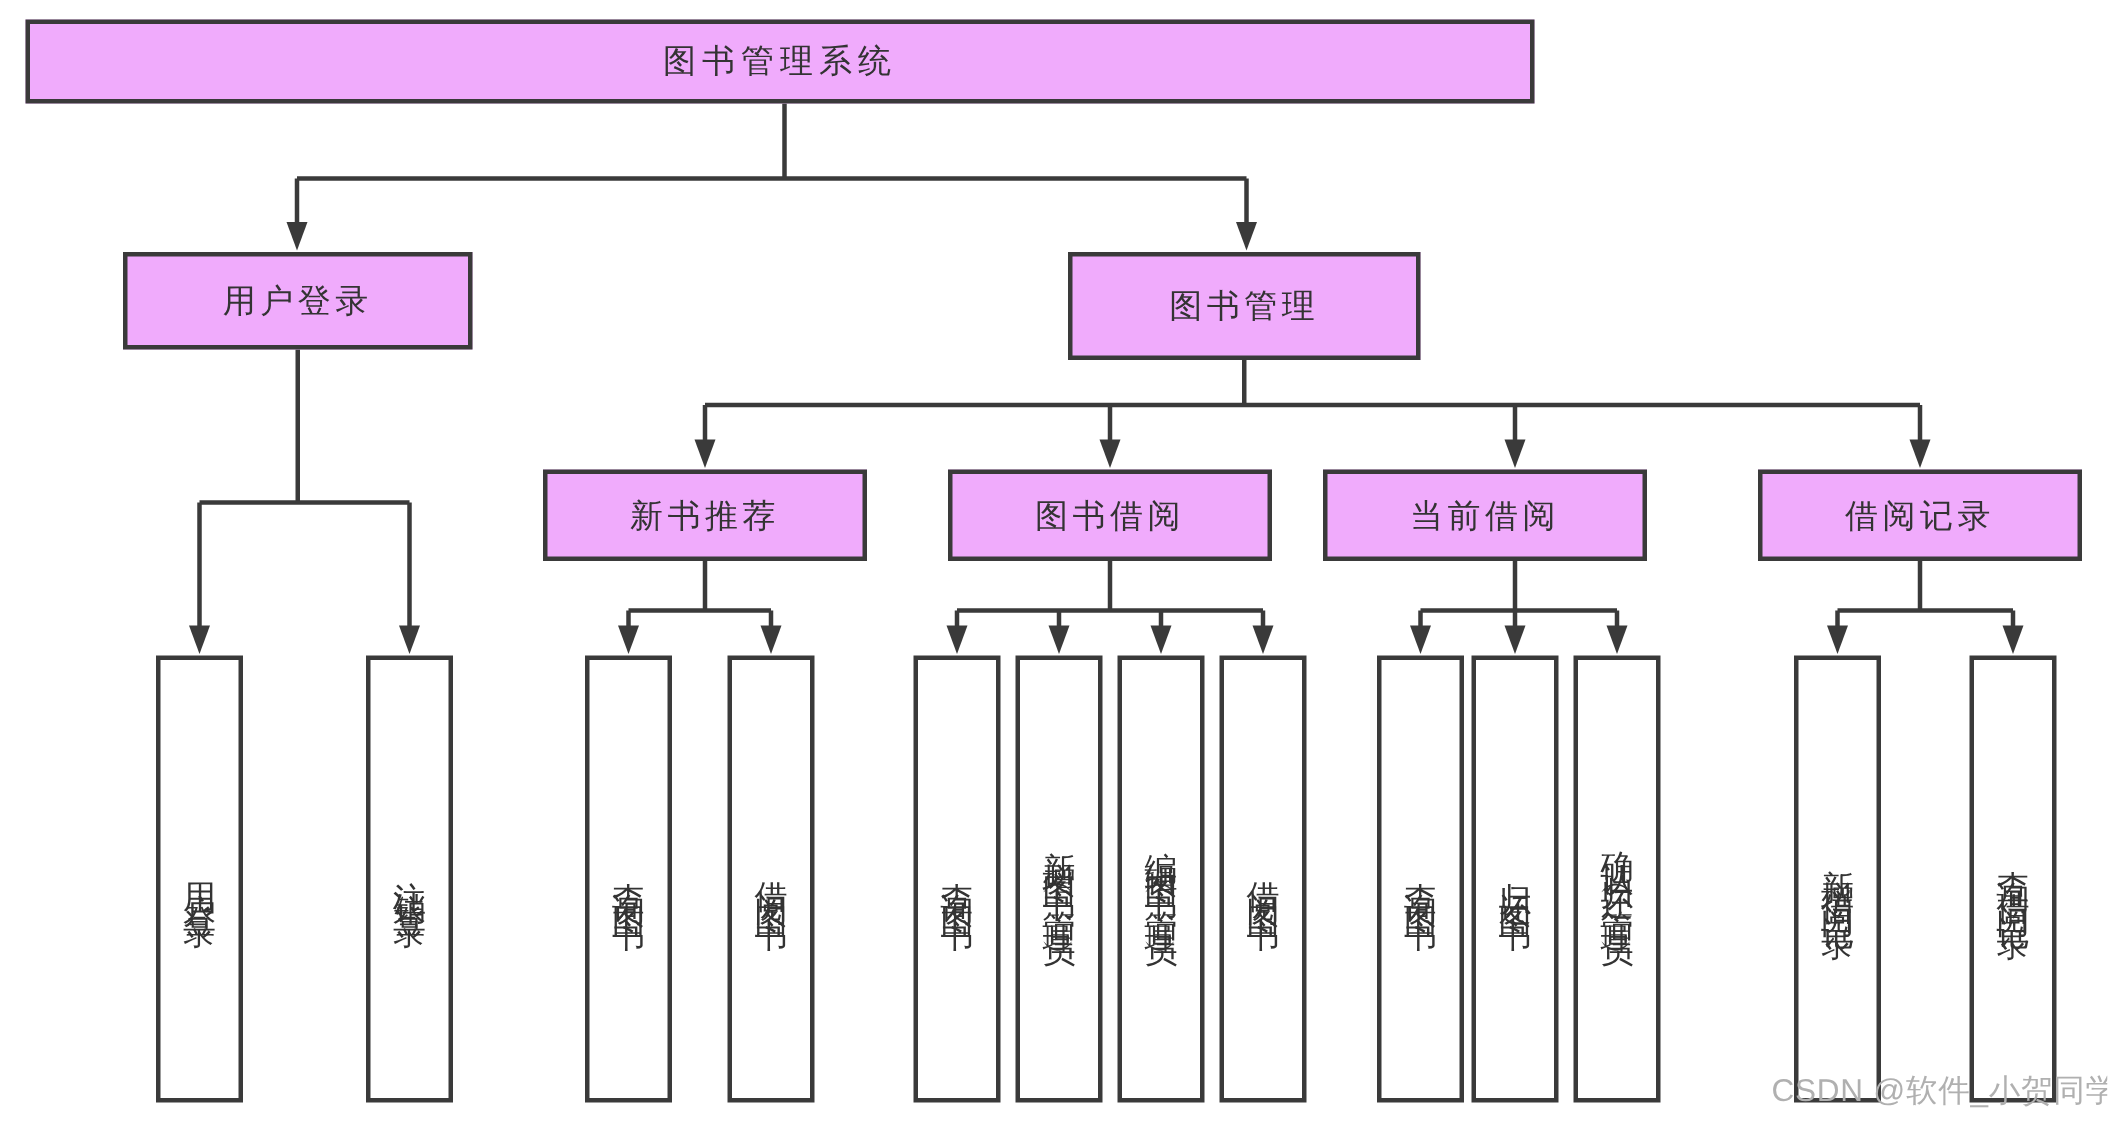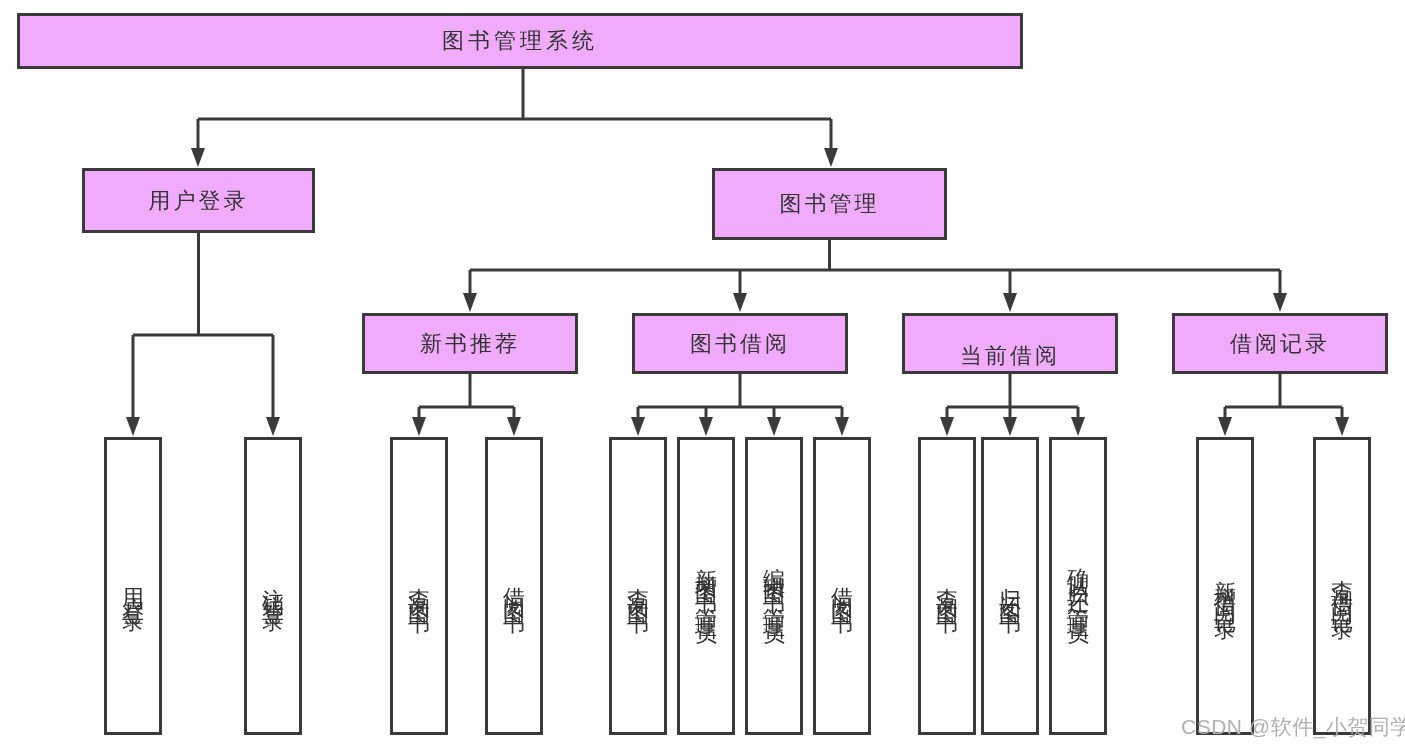--- a/index.html
+++ b/index.html
@@ -40,21 +40,21 @@
   }
   
   .n-root{left:17px;top:13px;width:1006px;height:56px;letter-spacing:4px;}
   
   .n-login{left:82px;top:168px;width:233px;height:65px;}
   .n-bookmgmt{left:712px;top:168px;width:235px;height:72px;}
   
   .n-l3{top:313px;width:216px;height:61px;}
   .n-newbook{left:362px;}
   .n-borrow{left:632px;}
-  .n-current{left:902px;align-items:flex-end;}
+  .n-current{left:882px;}
   .n-records{left:1172px;}
   
   .lf{top:437px;width:58px;height:298px;}
   .lf-1a{left:104px;} .lf-1b{left:244px;}
   .lf-2a{left:390px;} .lf-2b{left:485px;}
   .lf-3a{left:609px;} .lf-3b{left:677px;} .lf-3c{left:745px;} .lf-3d{left:813px;}
   .lf-4a{left:918px;} .lf-4b{left:981px;} .lf-4c{left:1049px;}
   .lf-5a{left:1196px;} .lf-5b{left:1313px;}
   .watermark{
     position:absolute;left:1181px;top:713px;

